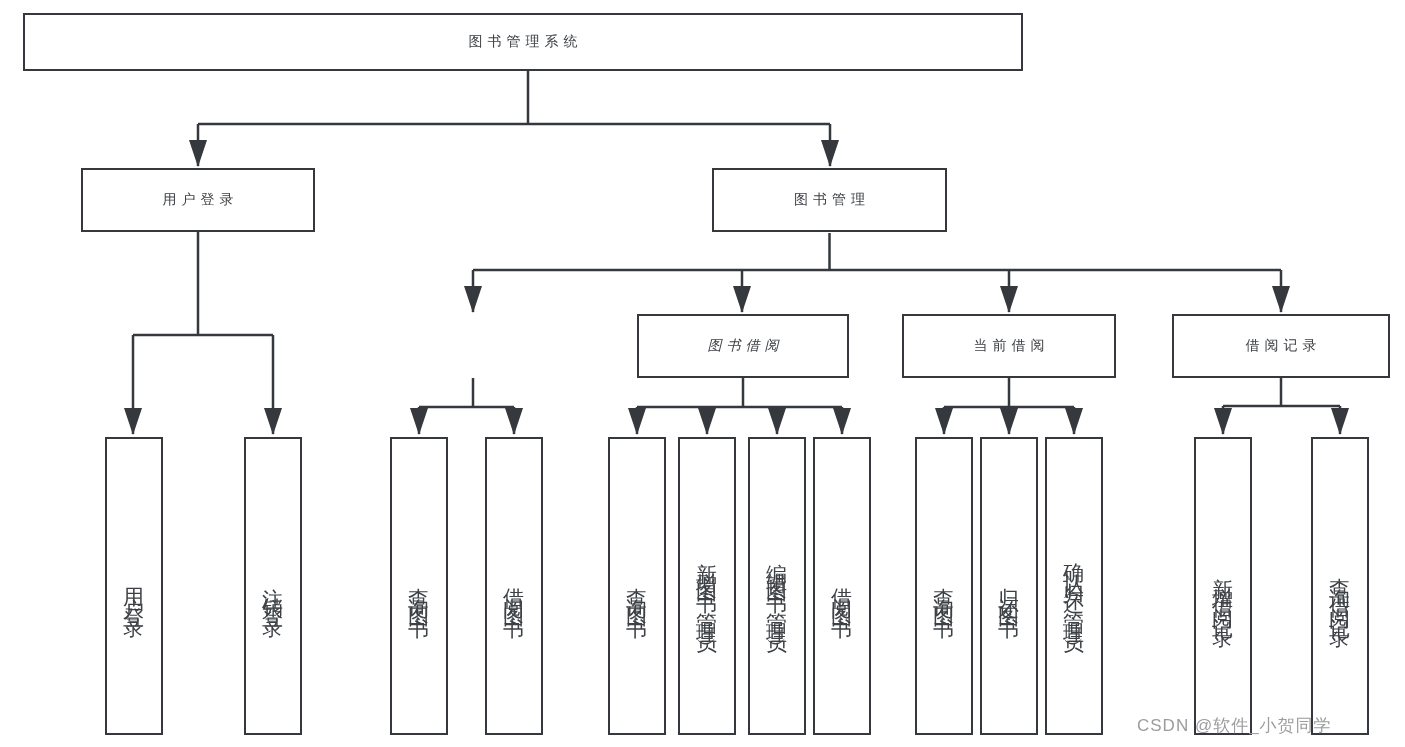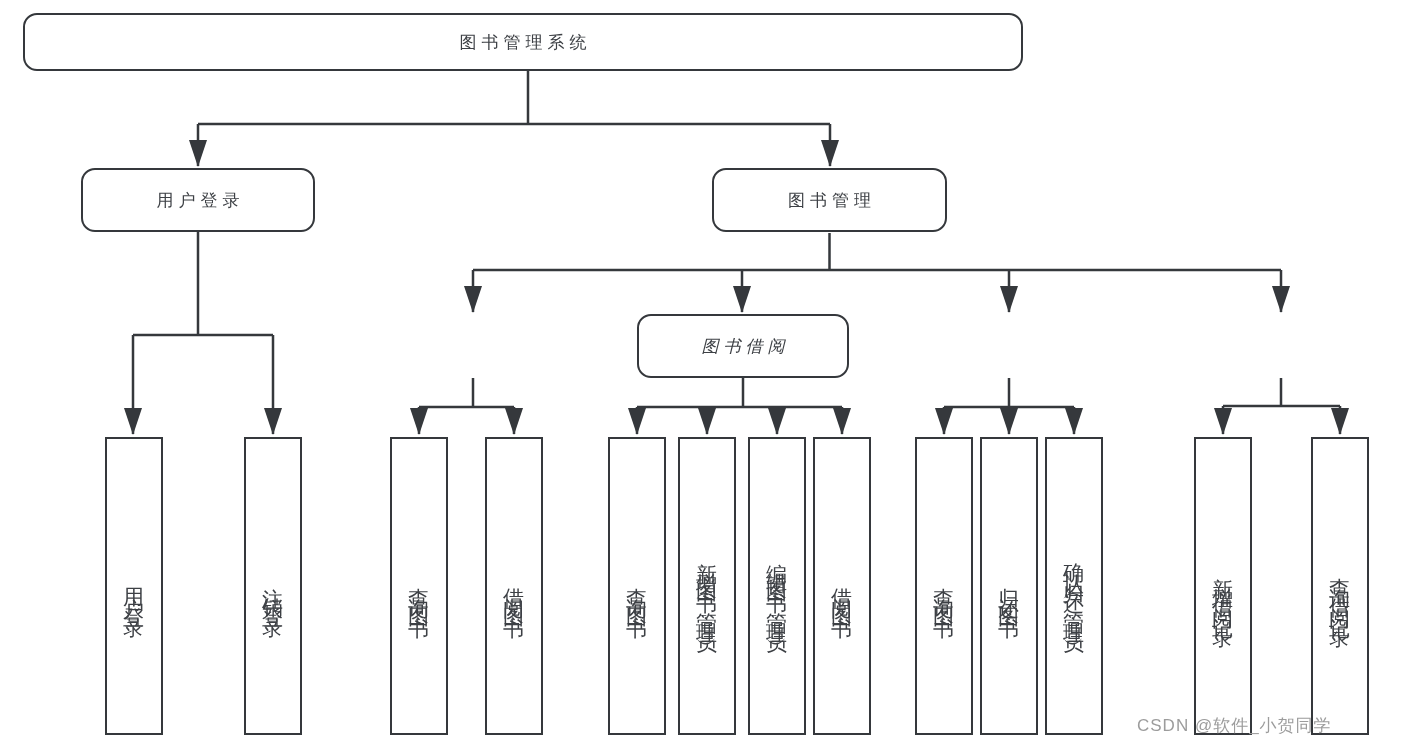--- a/index.html
+++ b/index.html
@@ -12,21 +12,21 @@
   .stage { position: relative; width: 1405px; height: 747px; background: #ffffff; }
   svg.wires { position: absolute; left: 0; top: 0; }
   .box {
     position: absolute;
     box-sizing: border-box;
     background: #ffffff;
     border: 2.5px solid #35383c;
     display: flex; align-items: center; justify-content: center;
     color: #3d4045;
   }
-  .hbox { font-size: 17px; letter-spacing: 5px; text-indent: 5px; white-space: nowrap; border-radius: 14px; }
+  .hbox { font-size: 14px; letter-spacing: 5px; text-indent: 5px; white-space: nowrap; }
   .vbox { top: 437px; height: 298px; width: 58px; }
   .vbox > span {
     writing-mode: vertical-rl;
     text-orientation: mixed;
     font-size: 21px;
     line-height: 1;
     letter-spacing: 10px;
     padding-top: 10px;
     color: #3d4045;
   }
@@ -84,20 +84,26 @@
   <div class="box hbox" style="left:81px; top:168px; width:234px; height:64px;">
     <span>用户登录</span>
   </div>
   <div class="box hbox" style="left:712px; top:168px; width:235px; height:64px;">
     <span>图书管理</span>
   </div>
 
   <div class="box hbox" style="left:637px; top:314px; width:212px; height:64px;font-style:italic;">
     <span>图书借阅</span>
   </div>
+  <div class="box hbox" style="left:902px; top:314px; width:214px; height:64px;">
+    <span>当前借阅</span>
+  </div>
+  <div class="box hbox" style="left:1172px; top:314px; width:218px; height:64px;">
+    <span>借阅记录</span>
+  </div>
 
   <div class="box vbox" style="left:105px;">
     <span>用户登录</span>
   </div>
   <div class="box vbox" style="left:244px;">
     <span>注销登录</span>
   </div>
 
   <div class="box vbox" style="left:390px;">
     <span>查询图书</span>

